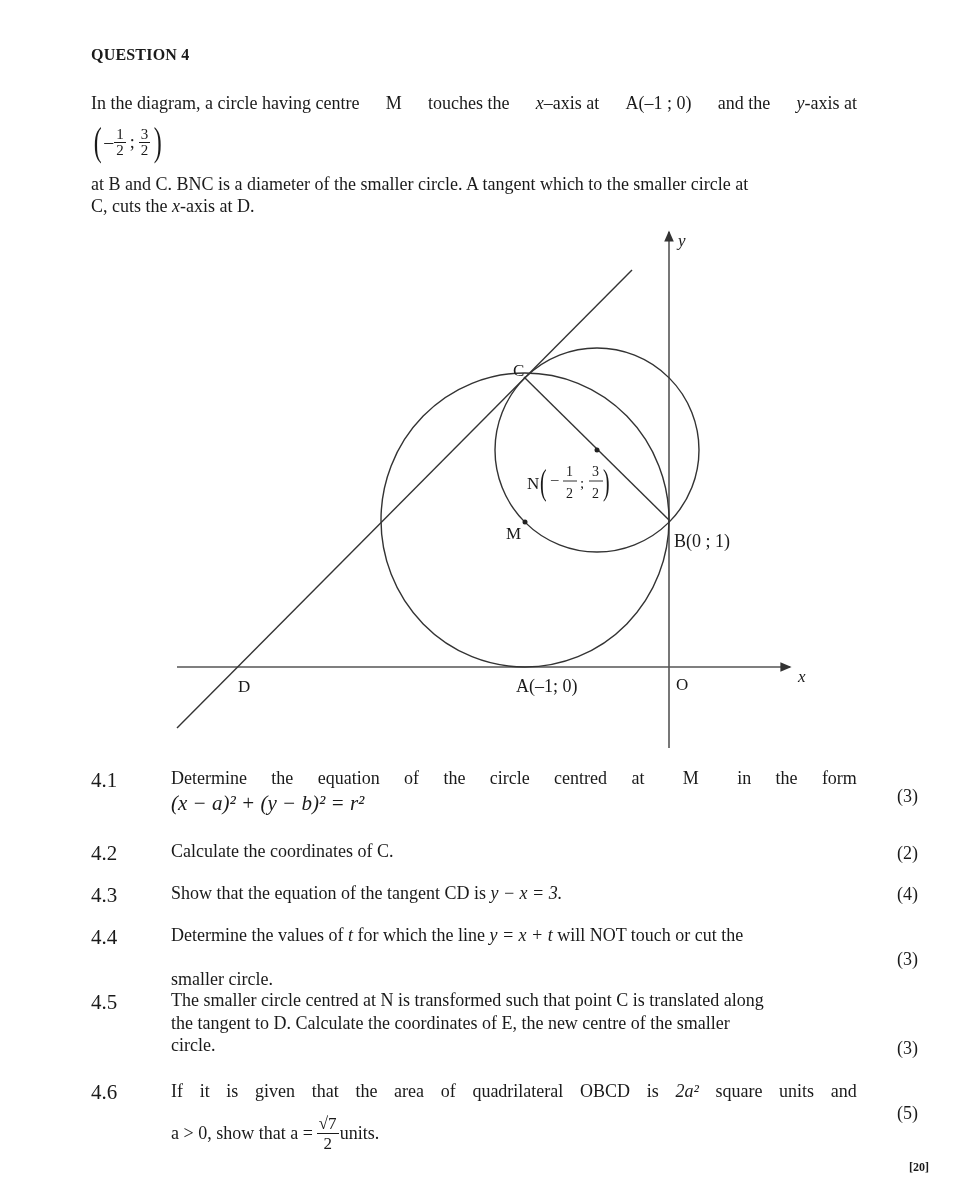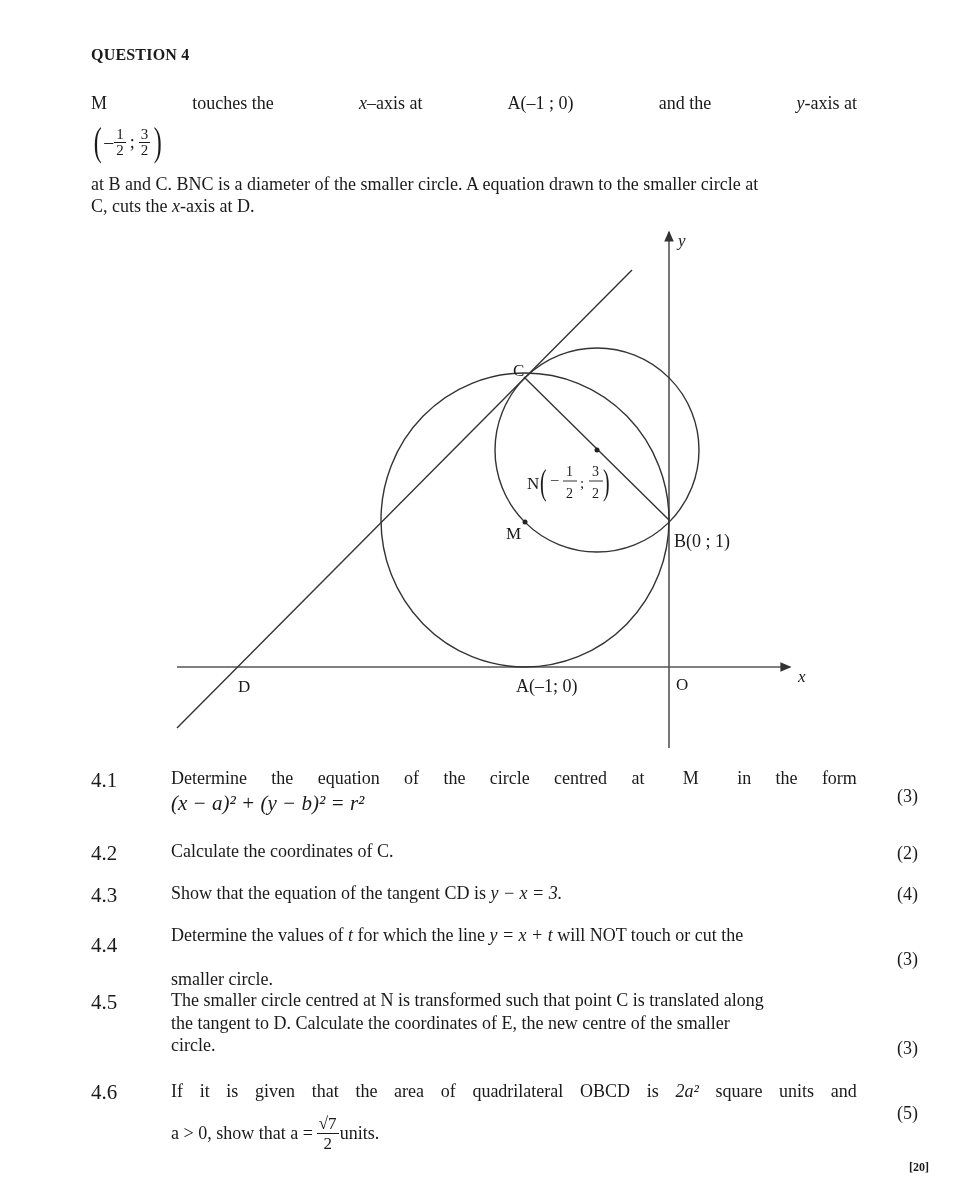--- a/index.html
+++ b/index.html
@@ -20,20 +20,21 @@
   .marks { position: absolute; right: 61px; font-size: 18px; }
   .total { position: absolute; right: 50px; top: 1160px; font-size: 12px; font-weight: bold; }
   svg text { font-family: "Liberation Serif", "DejaVu Serif", serif; fill: #1a1a1a; }
 </style>
 </head>
 <body>
 
 <div class="abs title">QUESTION 4</div>
 
 <div class="para-line justify" style="top:93px;">
+  <span>In the diagram, a circle having centre</span>
   <span>M</span>
   <span>touches the</span>
   <span><i class="v">x</i><span>–axis at</span></span>
   <span>A(–1 ; 0)</span>
   <span>and the</span>
   <span><i class="v">y</i><span>-axis at</span></span>
 </div>
 
 <div class="para-line" style="top:120px; height:44px; display:flex; align-items:center;">
   <span class="paren">(</span>
@@ -43,21 +44,21 @@
     <span>2</span>
   </span>
   <span style="margin:0 3px;">;</span>
   <span class="frac">
     <span class="num">3</span>
     <span>2</span>
   </span>
   <span class="paren">)</span>
 </div>
 
-<div class="para-line" style="top:174px; text-align:justify;">at  B  and  C.  BNC  is a diameter of the smaller circle. A equation drawn to the smaller circle at</div>
+<div class="para-line" style="top:174px; text-align:justify;">at  B  and  C.  BNC  is a diameter of the smaller circle. A tangent which to the smaller circle at</div>
 <div class="para-line" style="top:196px;">
   <span>C, cuts the </span><i class="v">x</i><span>-axis at  D.</span>
 </div>
 
 <svg class="abs" style="left:0; top:0;" width="979" height="780">
   <defs>
     <marker id="arr" markerWidth="8" markerHeight="8" refX="6" refY="4" orient="auto">
       <path d="M0,1 L7,4 L0,7 Z" fill="#333"></path>
     </marker>
   </defs>
@@ -120,21 +121,21 @@
 <div class="qnum" style="top:841px;">4.2</div>
 <div class="qtext" style="top:840px;">Calculate the coordinates of  C.</div>
 <div class="marks" style="top:843px;">(2)</div>
 
 <div class="qnum" style="top:883px;">4.3</div>
 <div class="qtext" style="top:882px;">
   <span>Show that the equation of the tangent  CD  is  </span><i class="v">y − x = 3.</i>
 </div>
 <div class="marks" style="top:884px;">(4)</div>
 
-<div class="qnum" style="top:925px;margin-top:8px;">4.4</div>
+<div class="qnum" style="top:925px;">4.4</div>
 <div class="qtext" style="top:924px;">
   <span>Determine the values of </span><i class="v">t</i><span> for which the line  </span><i class="v">y = x + t</i><span>  will NOT touch or cut the</span>
 </div>
 <div class="qtext" style="top:931px;margin-top:37px;">smaller circle.</div>
 <div class="marks" style="top:949px;">(3)</div>
 
 <div class="qnum" style="top:990px;">4.5</div>
 <div class="qtext" style="top:989px;">The smaller circle centred at  N  is transformed such that point  C  is translated along</div>
 <div class="qtext" style="top:1012px;">the tangent to  D.  Calculate the coordinates of  E,  the new centre of the smaller</div>
 <div class="qtext" style="top:1034px;">circle.</div>

